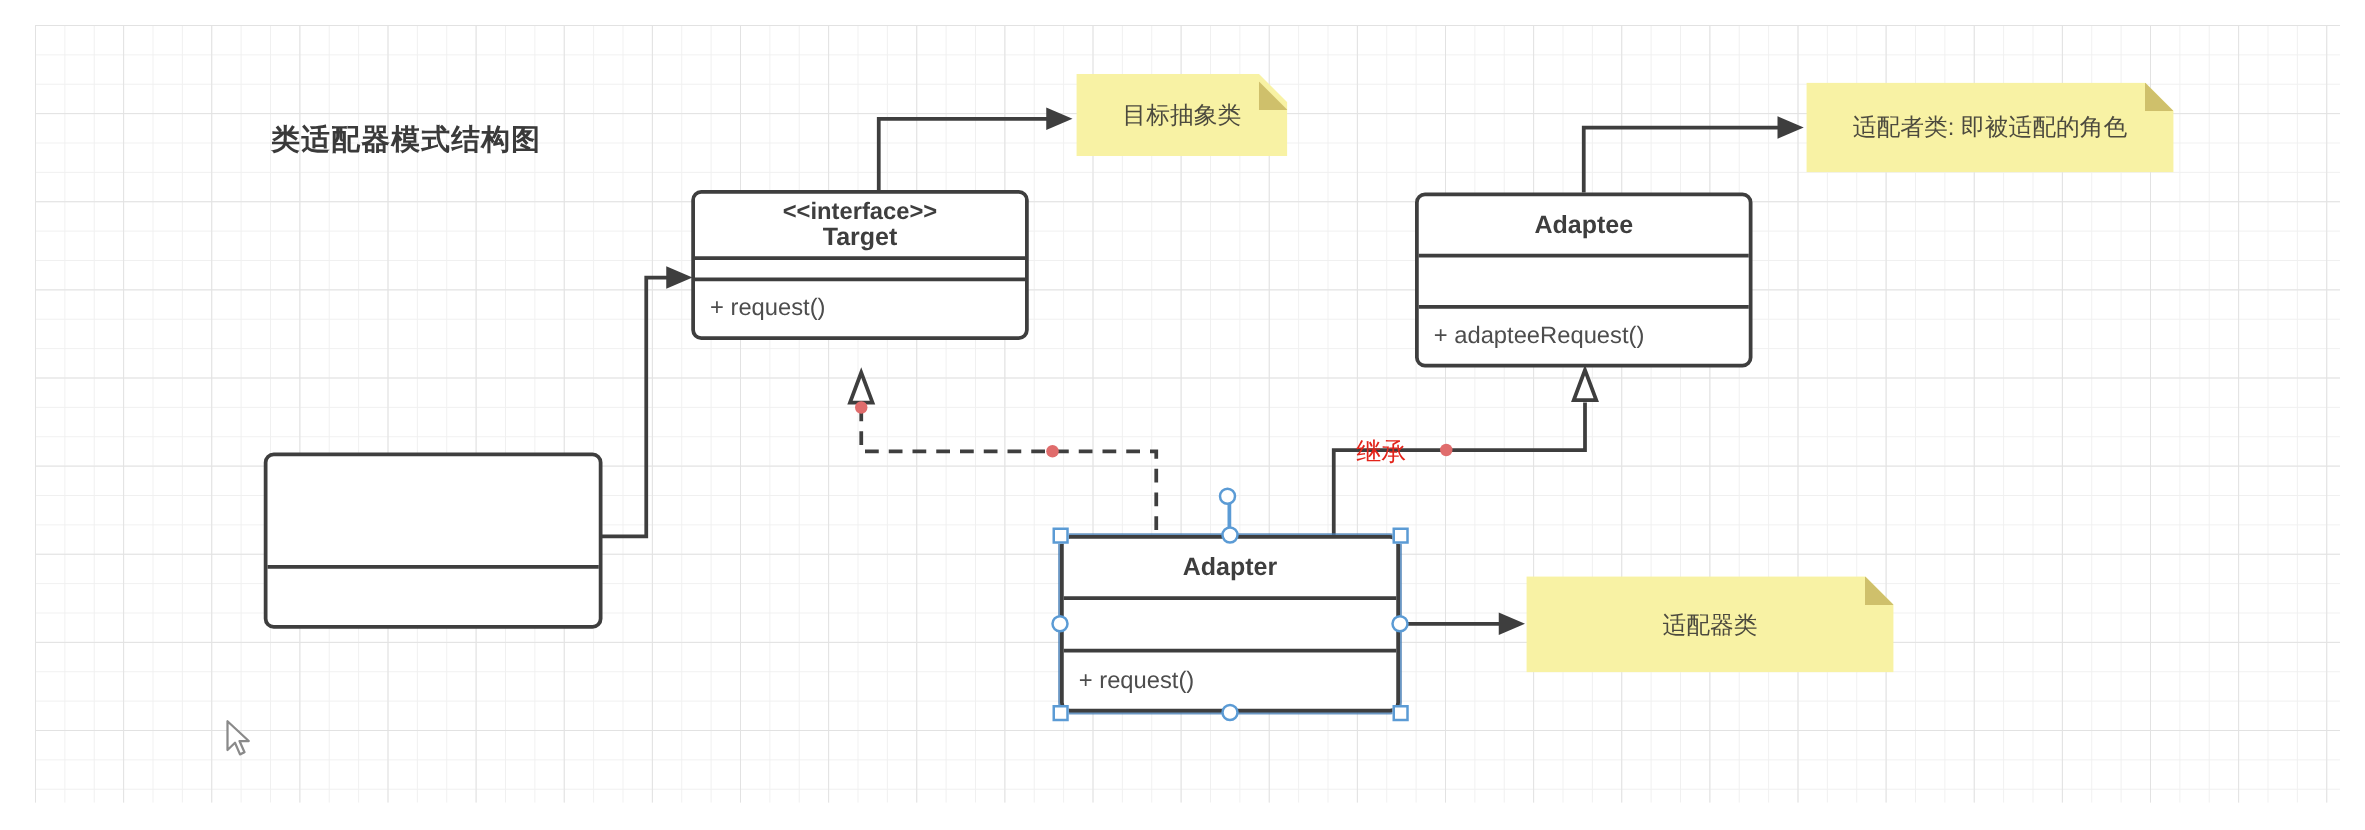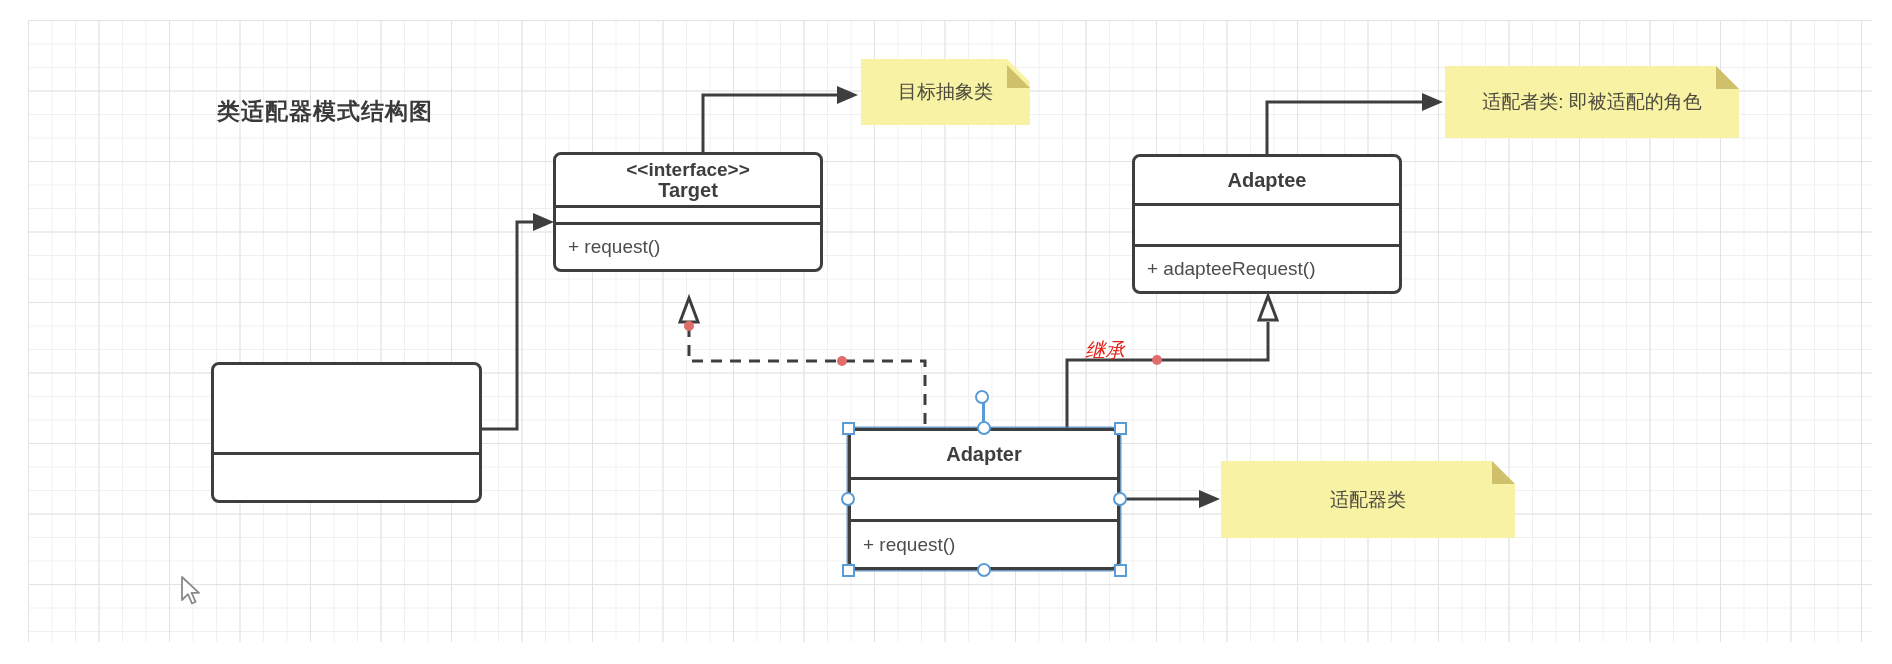--- a/index.html
+++ b/index.html
@@ -122,18 +122,18 @@
   <div class="note" style="left:1445px;top:66px;width:294px;height:72px;">
     <span>适配者类: 即被适配的角色</span>
   </div>
   <div class="note-fold" style="left:1716px;top:66px;"></div>
 
   <div class="note" style="left:1221px;top:461px;width:294px;height:77px;">
     <span>适配器类</span>
   </div>
   <div class="note-fold" style="left:1492px;top:461px;"></div>
 
-  <div id="edge-label-inherit" style="left:1085px;top:337px;font-style:italic;">继承</div>
+  <div id="edge-label-inherit" style="left:1085px;top:348px;">继承</div>
 
   <svg id="cursor" style="left:180px;top:576px;" width="26" height="32" viewBox="0 0 26 32">
     <path d="M2,1 L2,24 L8,18.2 L12,27.5 L15.6,25.8 L11.6,16.8 L19,16.8 Z" fill="#ffffff" stroke="#8a8a8a" stroke-width="1.8" stroke-linejoin="round"></path>
   </svg>
 </div>
 
 </body></html>

